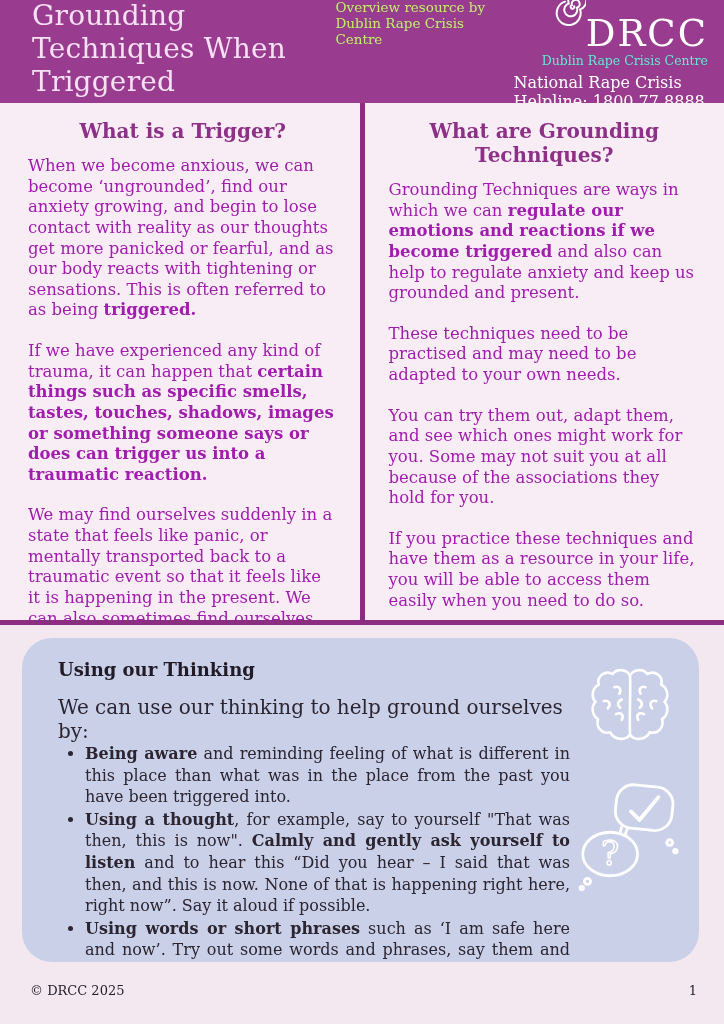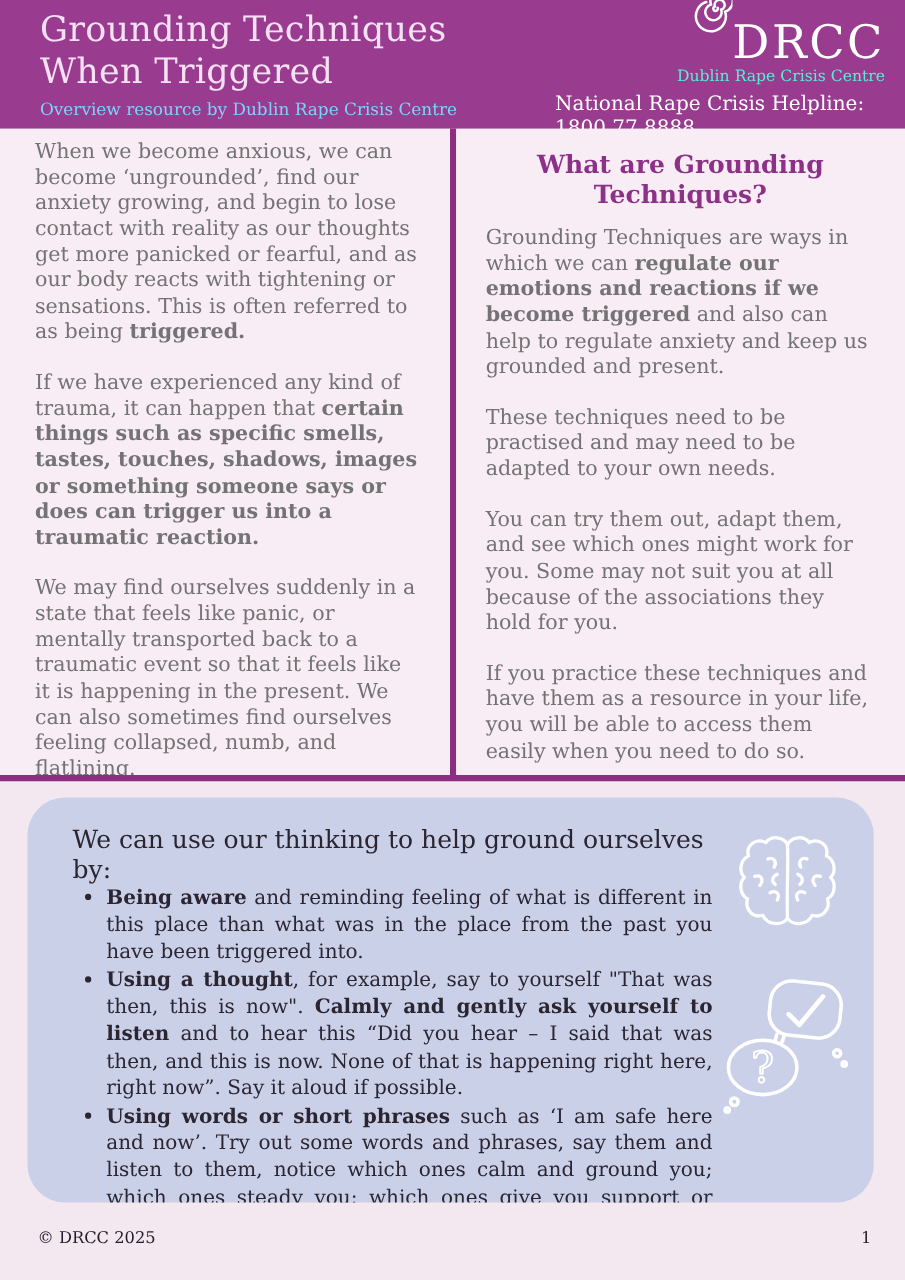--- a/index.html
+++ b/index.html
@@ -11,38 +11,38 @@
     overflow: hidden;
   }
   .page { width: 724px; height: 1024px; display: flex; flex-direction: column; overflow: hidden; }
 
   
   .header {
     height: 103px; background: #993c90; flex: 0 0 103px;
     display: flex; justify-content: space-between; align-items: center;
     padding: 0 16px 0 32px;
   }
-  .header-left { display: flex; flex-direction: column; }
+  .header-left { display: flex; flex-direction: row; }
   .title { font-size: 28px; font-weight: 500; color: #f6e0f3; margin: 0 0 7px 0; letter-spacing: 0.2px; }
-  .subtitle { font-size: 13.5px; color: #7dd3fc; }
+  .subtitle { font-size: 13.5px; color: #bef264; }
   .logo { display: flex; flex-direction: column; align-items: flex-end; padding-top: 4px; }
   .logo-top { display: flex; align-items: flex-end; }
   .logo-top svg { margin: 0 0 20px 0; }
   .logo-acronym { font-size: 37px; color: #ffffff; letter-spacing: 2px; line-height: 0.9; margin-top: 21px; }
   .logo-name { font-size: 12.5px; color: #5eead4; margin-top: 2px; }
   .logo-helpline { font-size: 16px; color: #ffffff; margin-top: 5px; }
 
   
   .columns { display: grid; grid-template-columns: 1fr 5px 1fr; height: 517px; flex: 0 0 517px; }
   .col { background: #f8edf5; padding: 8px 22px 0 28px; overflow: hidden; }
   .col.right-col { padding: 8px 24px 0 24px; }
   .v-rule { background: #8b2e82; }
   .h-rule { height: 5px; background: #8b2e82; flex: 0 0 5px; }
   .col h2 { font-size: 20px; color: #8d3188; text-align: center; margin: 8px 0 13px 0; font-weight: bold; }
-  .col-paragraphs p { font-size: 16.5px; line-height: 1.25; color: #737373; margin: 0 0 20px 0; }
+  .col-paragraphs p { font-size: 16.5px; line-height: 1.25; color: #a21caf; margin: 0 0 20px 0; }
   b { font-weight: bold; }
 
   
   .box-wrap { padding: 13px 25px 0 22px; flex: 0 0 auto; }
   .thinking-box {
     background: #cbd0e9; border-radius: 30px; height: 324px;
     display: flex; padding: 21px 10px 0 36px; overflow: hidden;
   }
   .box-text { width: 512px; flex: 0 0 512px; color: #2a2531; }
   .box-text h3 { font-size: 18px; margin: 0 0 15px 0; color: #201b27; }
@@ -74,20 +74,21 @@
         </svg>
         <span class="logo-acronym">DRCC</span>
       </div>
       <div class="logo-name">Dublin Rape Crisis Centre</div>
       <div class="logo-helpline">National Rape Crisis Helpline: 1800 77 8888</div>
     </div>
   </div>
 
   <div class="columns">
     <div class="col left-col">
+      <h2>What is a Trigger?</h2>
       <div class="col-paragraphs">
           <p><span>When we become anxious, we can become ‘ungrounded’, find our anxiety growing, and begin to lose contact with reality as our thoughts get more panicked or fearful, and as our body reacts with tightening or sensations. This is often referred to as being </span><b>triggered.</b></p>
           <p><span>If we have experienced any kind of trauma, it can happen that </span><b>certain things such as specific smells, tastes, touches, shadows, images or something someone says or does can trigger us into a traumatic reaction.</b></p>
           <p><span>We may find ourselves suddenly in a state that feels like panic, or mentally transported back to a traumatic event so that it feels like it is happening in the present. We can also sometimes find ourselves feeling collapsed, numb, and flatlining.</span></p>
         </div>
     </div>
     <div class="v-rule"></div>
     <div class="col right-col">
       <h2>What are Grounding Techniques?</h2>
       <div class="col-paragraphs">
@@ -96,20 +97,21 @@
           <p><span>You can try them out, adapt them, and see which ones might work for you. Some may not suit you at all because of the associations they hold for you.</span></p>
           <p><span>If you practice these techniques and have them as a resource in your life, you will be able to access them easily when you need to do so.</span></p>
         </div>
     </div>
   </div>
   <div class="h-rule"></div>
 
   <div class="box-wrap">
     <div class="thinking-box">
       <div class="box-text">
+        <h3>Using our Thinking</h3>
         <p class="box-intro">We can use our thinking to help ground ourselves by:</p>
         <ul class="bullet-list">
             <li><b>Being aware</b><span> and reminding feeling of what is different in this place than what was in the place from the past you have been triggered into.</span></li>
             <li><b>Using a thought</b><span>, for example, say to yourself "That was then, this is now". </span><b>Calmly and gently ask yourself to listen</b><span> and to hear this “Did you hear – I said that was then, and this is now. None of that is happening right here, right now”. Say it aloud if possible.</span></li>
             <li><b>Using words or short phrases</b><span> such as ‘I am safe here and now’. Try out some words and phrases, say them and listen to them, notice which ones calm and ground you; which ones steady you; which ones give you support or hope</span></li>
           </ul>
       </div>
       <div class="box-icons">
 
         <svg width="88" height="82" viewBox="0 0 100 100" fill="none" stroke="#ffffff" stroke-width="3.2" stroke-linecap="round" stroke-linejoin="round">

